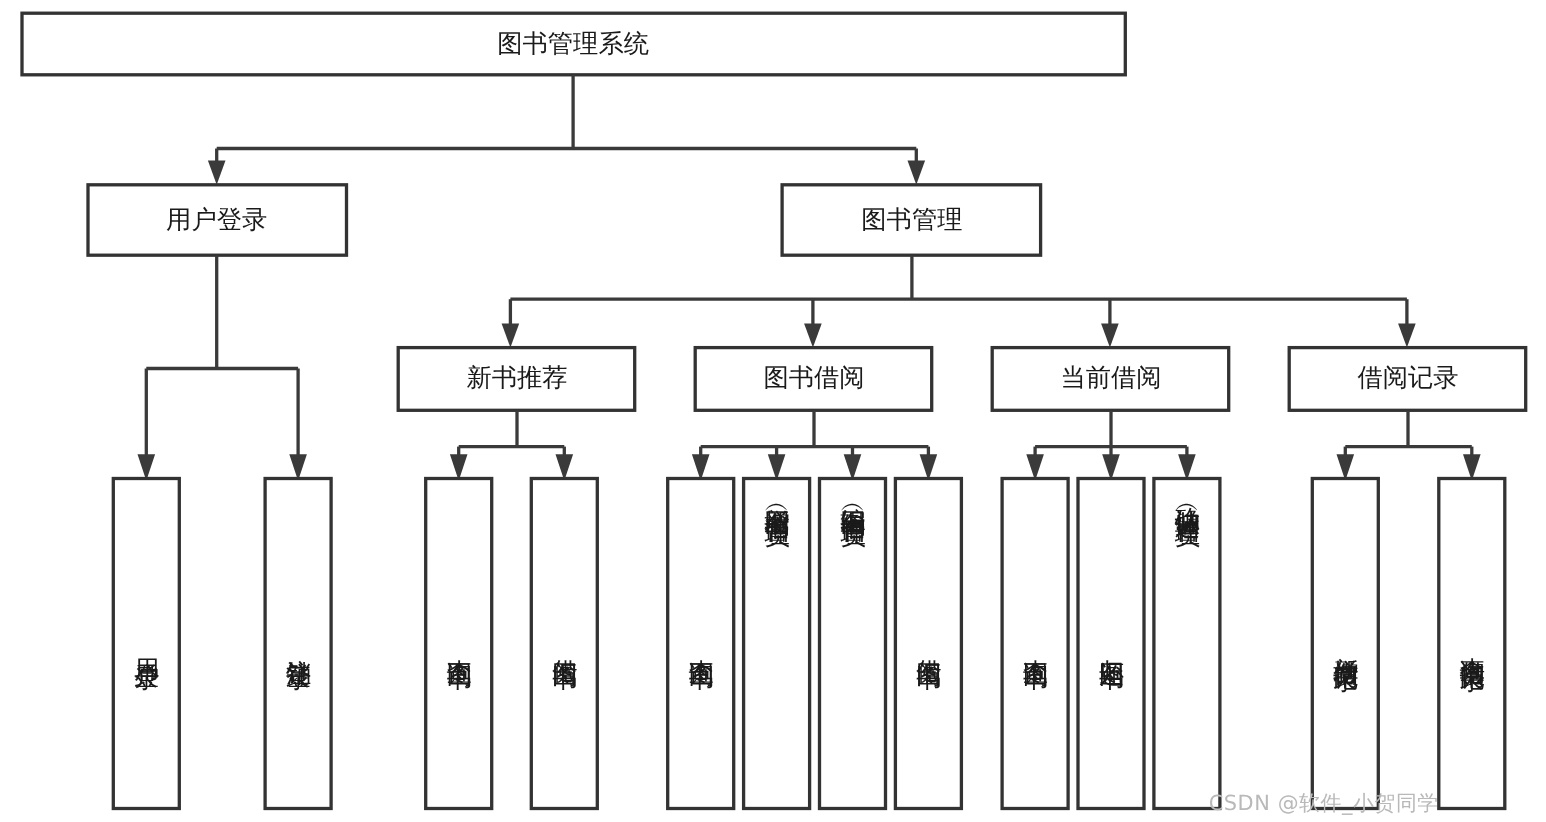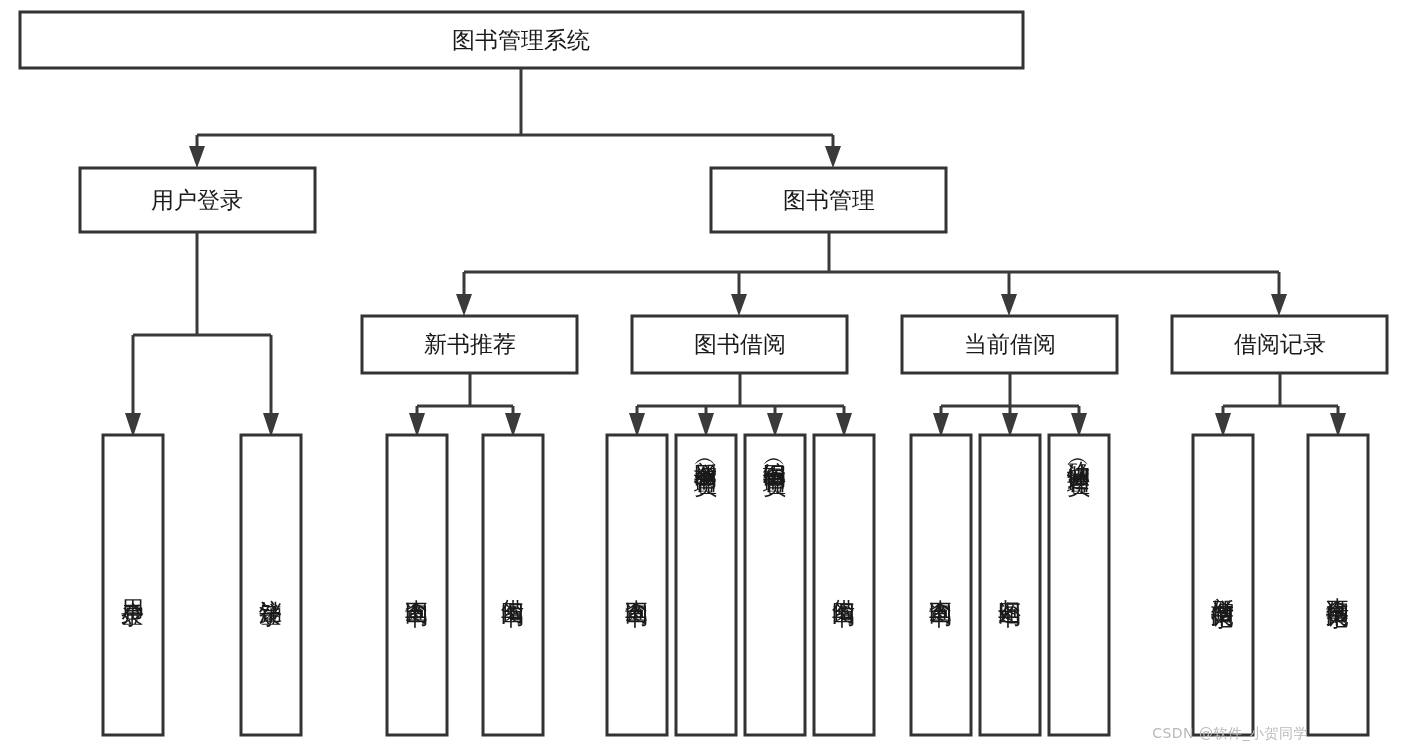--- a/index.html
+++ b/index.html
@@ -31,21 +31,21 @@
     line-height:1.05;
     letter-spacing:2px;
     color:#1a1a1a;
     white-space:nowrap;
     text-align:center;
   }
   #watermark{
     position:absolute;
     right:14px;bottom:4px;
     font-family:"DejaVu Sans","Liberation Sans",sans-serif;
-    font-size:14px;
+    font-size:19px;
     color:#b9b9b9;
     letter-spacing:0.5px;
     white-space:nowrap;
   }
 </style>
 </head>
 <body>
 
 <div id="stage">
 

